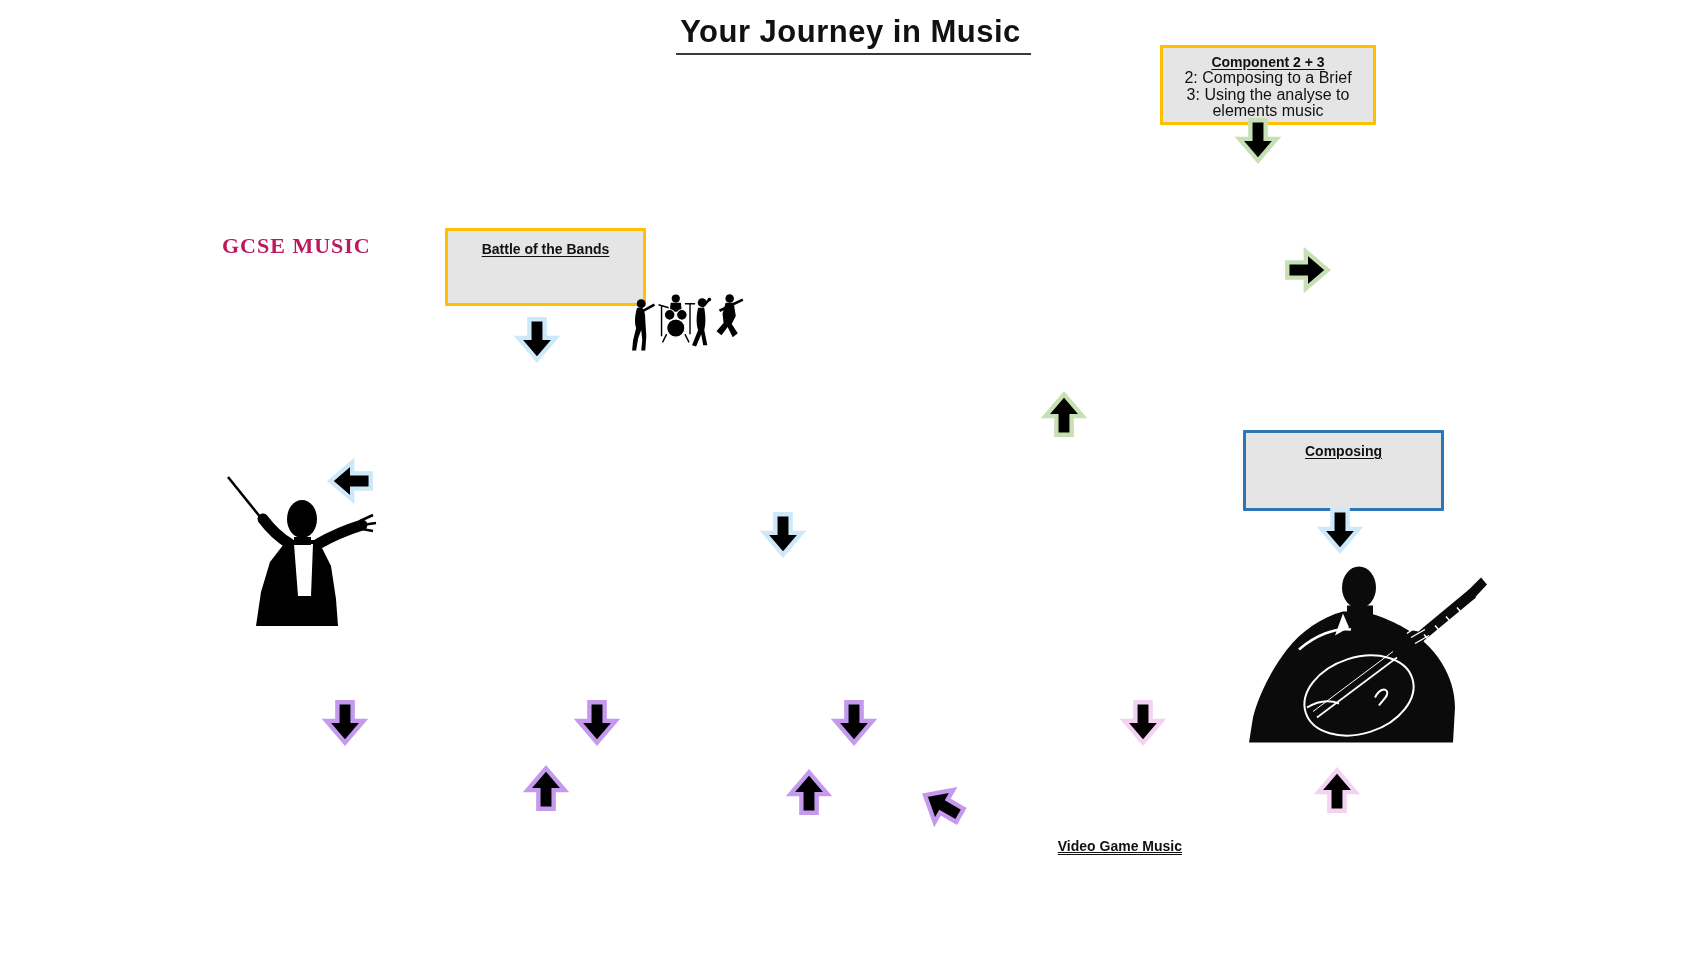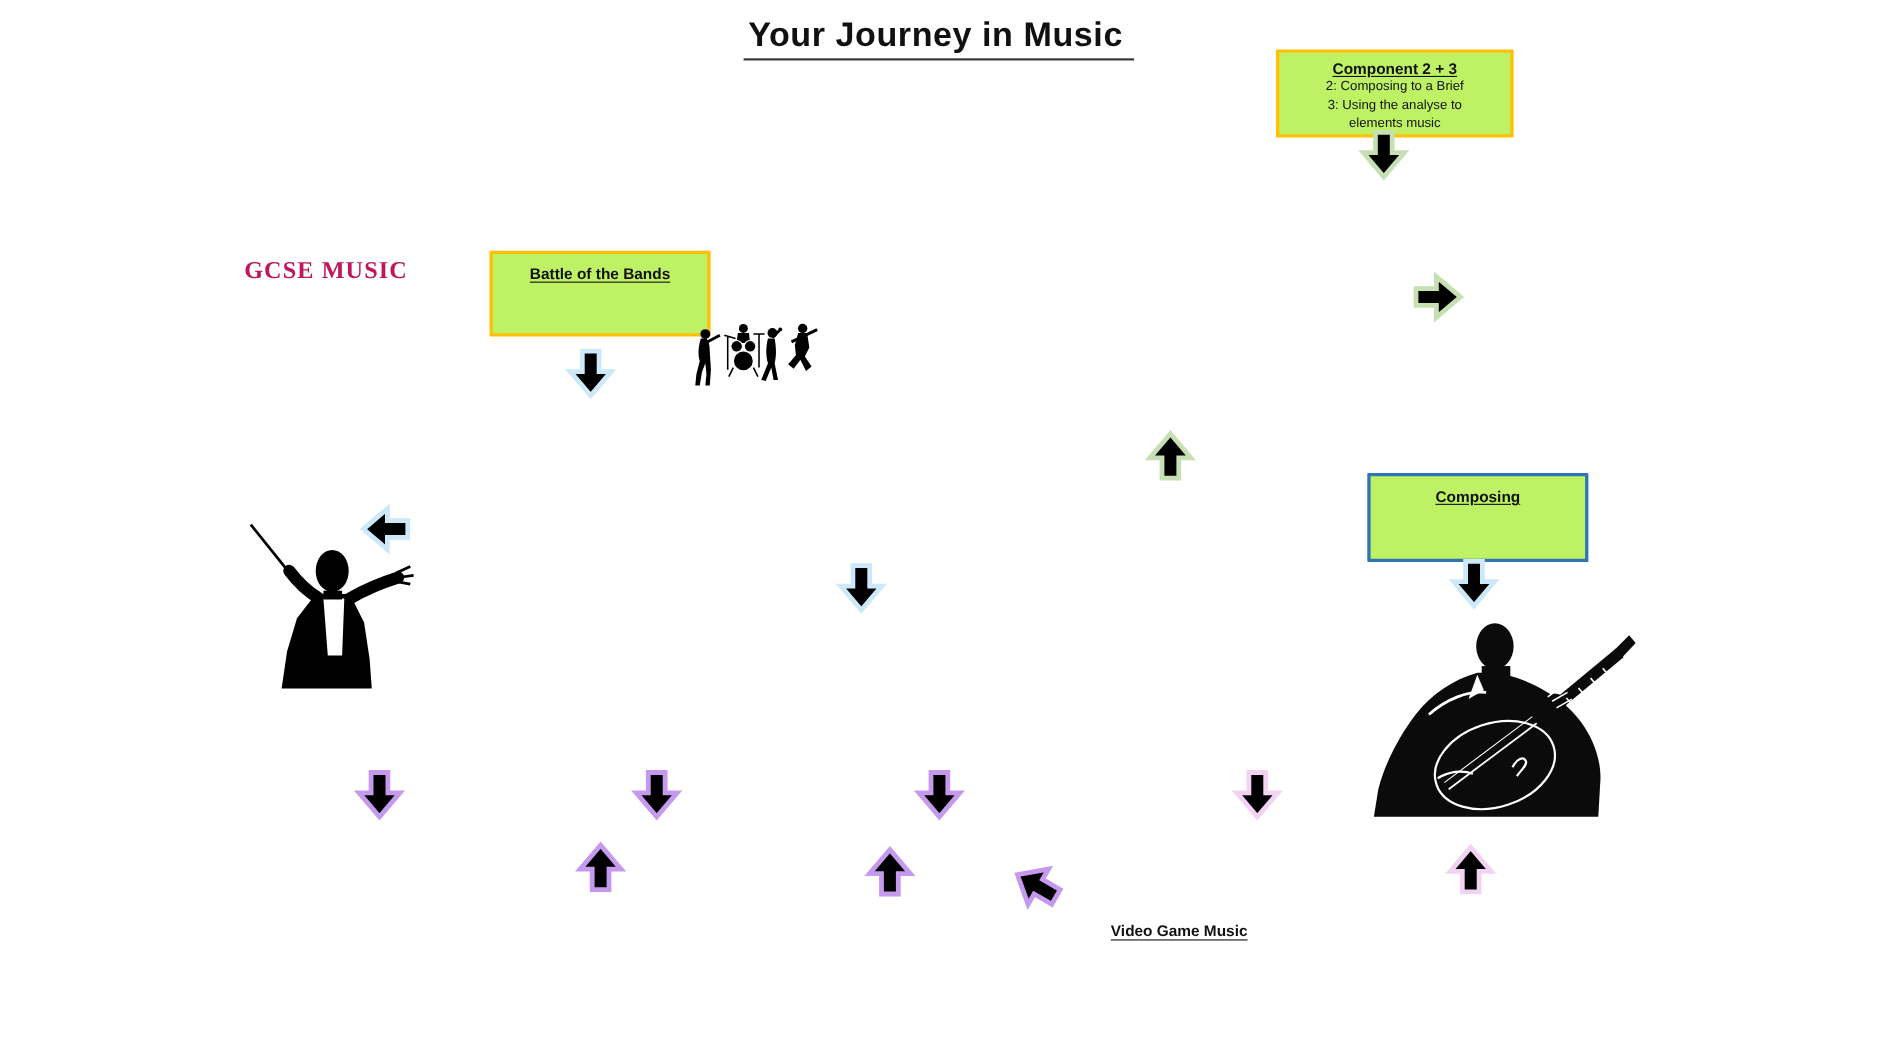--- a/index.html
+++ b/index.html
@@ -11,32 +11,32 @@
   .title{
     left:0;right:0;top:14px;text-align:center;
     font-size:31px;font-weight:bold;letter-spacing:.5px;color:#111;
   }
   .title span{border-bottom:2.5px solid #3a3a3a;padding:0 10px 4px 4px;margin-top:32px;}
   .gcse{
     left:222px;top:233px;font-family:"Liberation Serif",serif;
     font-size:22px;font-weight:bold;letter-spacing:1px;color:#be185d;
   }
   .vgm{
-    left:962px;top:838px;width:220px;text-align:center;
-    font-size:14px;font-weight:bold;
+    left:962px;top:838px;width:220px;text-align:right;
+    font-size:14px;font-weight:bold;text-decoration:underline;
   }
   .vgm span{text-decoration:underline;text-underline-offset:3px;}
   .shape-box{
-    position:absolute;background:#bef264;border:3px solid #000;border-radius:1px;
+    position:absolute;background:#e5e5e5;border:3px solid #000;border-radius:1px;
     text-align:center;box-sizing:border-box;padding-top:10px;
   }
   .shape-box .box-title{
     font-size:14px;font-weight:bold;text-decoration:underline;text-underline-offset:2px;
   }
-  .shape-box .box-line{font-size:12px;line-height:16.5px;}
+  .shape-box .box-line{font-size:16px;line-height:16.5px;}
   .box-component{left:1160px;top:45px;width:216px;height:80px;padding-top:6px;}
   .box-battle{left:445px;top:228px;width:201px;height:78px;}
   .box-composing{left:1243px;top:430px;width:201px;height:81px;}
   .arrow{position:absolute;width:48px;height:48px;}
   .arrow svg{display:block;}
   .silhouette{position:absolute;}
 </style>
 </head>
 <body>
 

